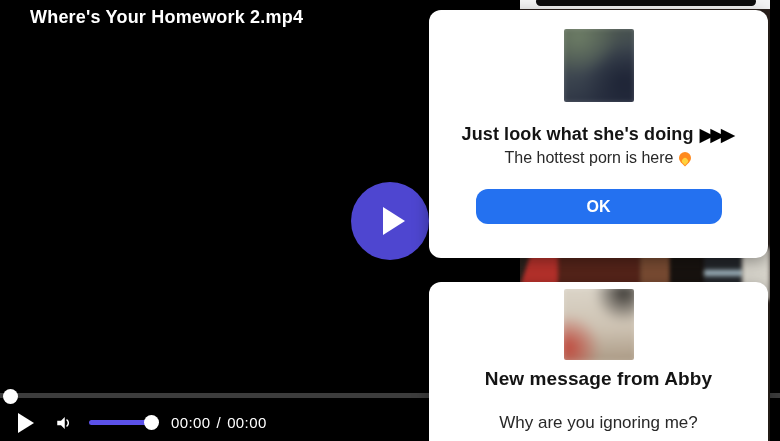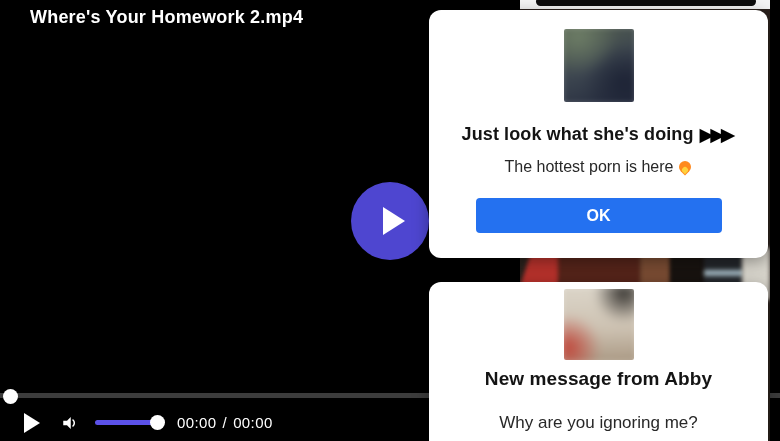--- a/index.html
+++ b/index.html
@@ -31,21 +31,21 @@
   .progress {
     position:absolute; left:0; top:393px; width:780px; height:5px;
     background:#3c3c3c; cursor:pointer;
   }
   .progress-handle {
     position:absolute; left:3px; top:389px; width:15px; height:15px;
     border-radius:50%; background:#fff; cursor:pointer;
   }
   .controls {
     position:absolute; left:0; top:404px; width:430px; height:37px;
-    display:flex; align-items:center;padding-left:6px;
+    display:flex; align-items:center;
   }
   .ctl-play {
     background:none; border:none; cursor:pointer;
     margin-left:18px; width:18px; height:22px; padding:0;
     display:flex; align-items:center;
   }
   .tri-small {
     width:0; height:0;
     border-top:10px solid transparent; border-bottom:10px solid transparent;
     border-left:16px solid #fff;
@@ -123,36 +123,36 @@
     display:flex; align-items:center; justify-content:center; gap:6px;
   }
   .popup-offer .popup-heading { margin-top:21px; }
   .popup-message .popup-heading { margin-top:8px; font-size:19px; }
   .arrows { letter-spacing:-4px; font-weight:normal; font-size:19px; color:#000; padding-right:4px; }
 
   .popup-sub {
     color:#282828; font-size:16px;
     display:flex; align-items:center; justify-content:center; gap:5px;
   }
-  .popup-offer .popup-sub { margin-top:12px; }
+  .popup-offer .popup-sub { margin-top:3px; }
   .popup-message .popup-sub { margin-top:23px; font-size:17px; }
 
   .flame { position:relative; width:14px; height:16px; display:inline-block; }
   .flame::before {
     content:""; position:absolute; left:1px; top:2px; width:12px; height:12px;
     background:#ff8a1e; border-radius:0 50% 50% 50%; transform:rotate(-135deg);
   }
   .flame-core {
     position:absolute; left:4px; top:8px; width:6px; height:6px;
     background:#ffd23d; border-radius:0 50% 50% 50%; transform:rotate(-135deg);
   }
 
   .ok-btn {
     display:block; margin:22px auto 0; width:246px; height:35px;
-    border:none; border-radius:4px; cursor:pointer;
+    border:none; border-radius:12px; cursor:pointer;
     background:var(--ok-button,#2471f0);
     color:#fff; font-size:16px; font-weight:bold;
     font-family:"Liberation Sans","DejaVu Sans",sans-serif;
   }
 </style>
 </head>
 <body>
 
 <div class="stage">
   <div class="video-title">Where's Your Homework 2.mp4</div>

